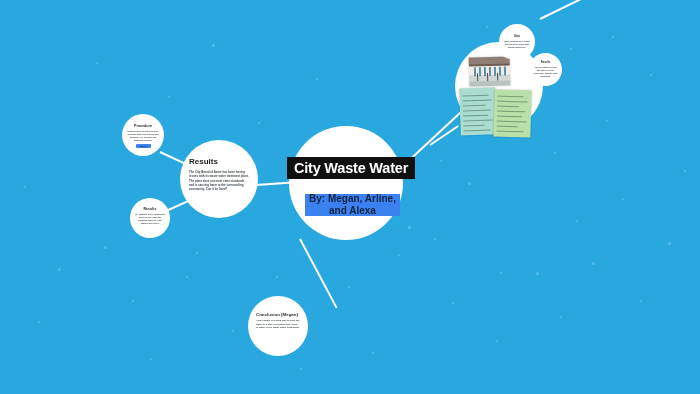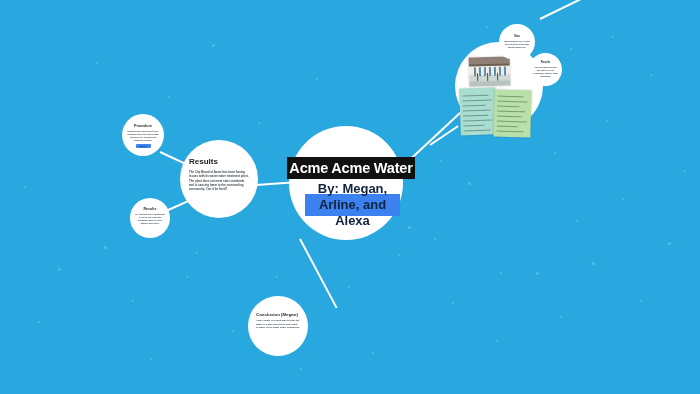--- a/index.html
+++ b/index.html
@@ -41,21 +41,21 @@
   #title-bar .t{
     color:#ffffff;font-size:14.5px;font-weight:bold;letter-spacing:-.2px;
     white-space:nowrap;line-height:1;
   }
   #subtitle-bar{
     position:absolute;left:305px;top:194px;width:95px;height:22px;
     background:#3b82f0;display:flex;align-items:center;justify-content:center;
     text-align:center;
   }
   #subtitle-bar .s{
-    color:#10233f;font-size:13px;font-weight:bold;line-height:1.25;
+    color:#10233f;font-size:10px;font-weight:bold;line-height:1.25;
   }
 
   
   .node .inner{
     position:absolute;left:0;right:0;padding:0 9px;box-sizing:border-box;
   }
   .node h3{
     margin:0 0 2px 0;font-size:6.2px;font-weight:bold;color:#2b2b2b;line-height:1.15;
   }
   .node p{
@@ -285,20 +285,20 @@
   <div class="node" id="n-conclusion">
     <div class="inner">
       <h3>Conclusion (Megan)</h3>
       <p>Acme Waste is a good way to treat the water in a safe and useful way. What of water is the waste water treatment?</p>
     </div>
   </div>
 
   <div class="node" id="hub"></div>
 
   <div id="title-bar">
-    <span class="t">Acme Acme Water</span>
+    <span class="t">City Waste Water</span>
   </div>
 
   <div id="subtitle-bar">
     <span class="s">By: Megan, Arline, and Alexa</span>
   </div>
 
 </div>
 
 </body></html>

